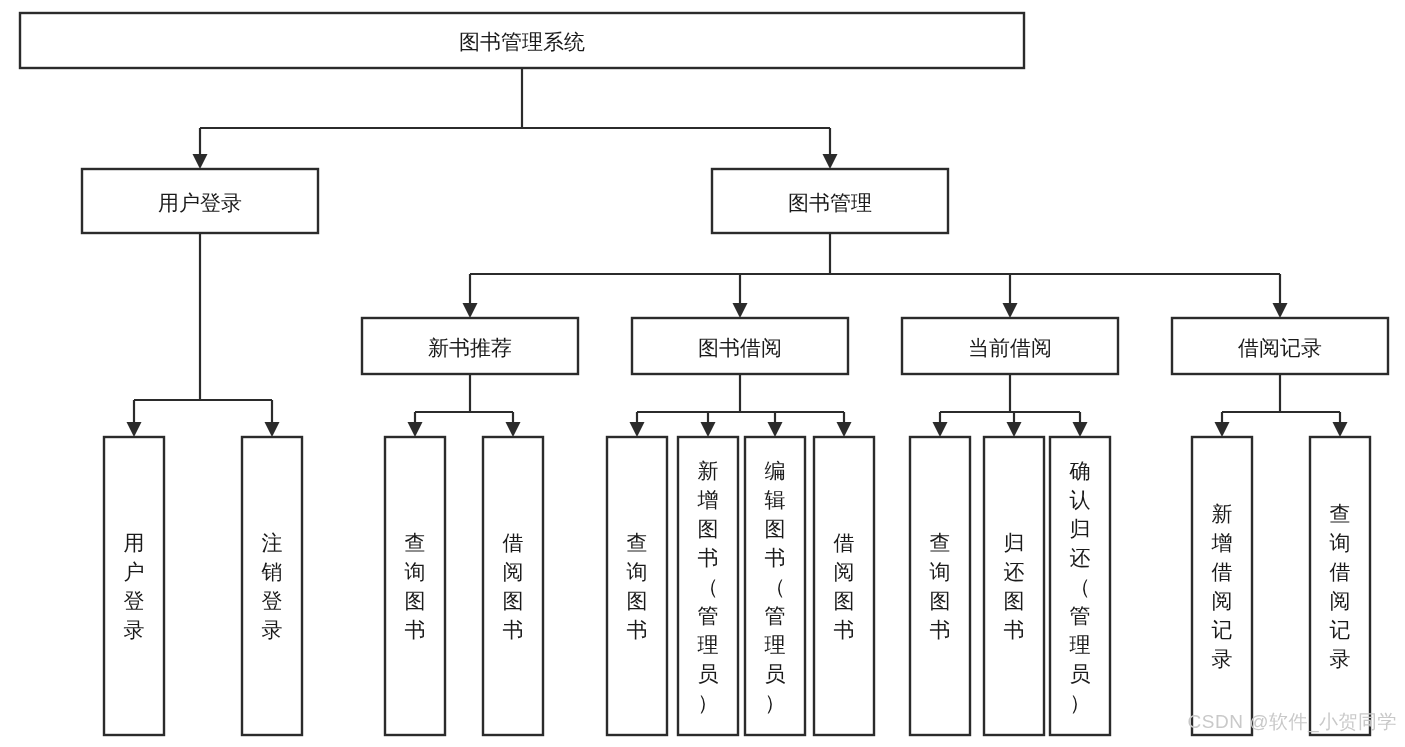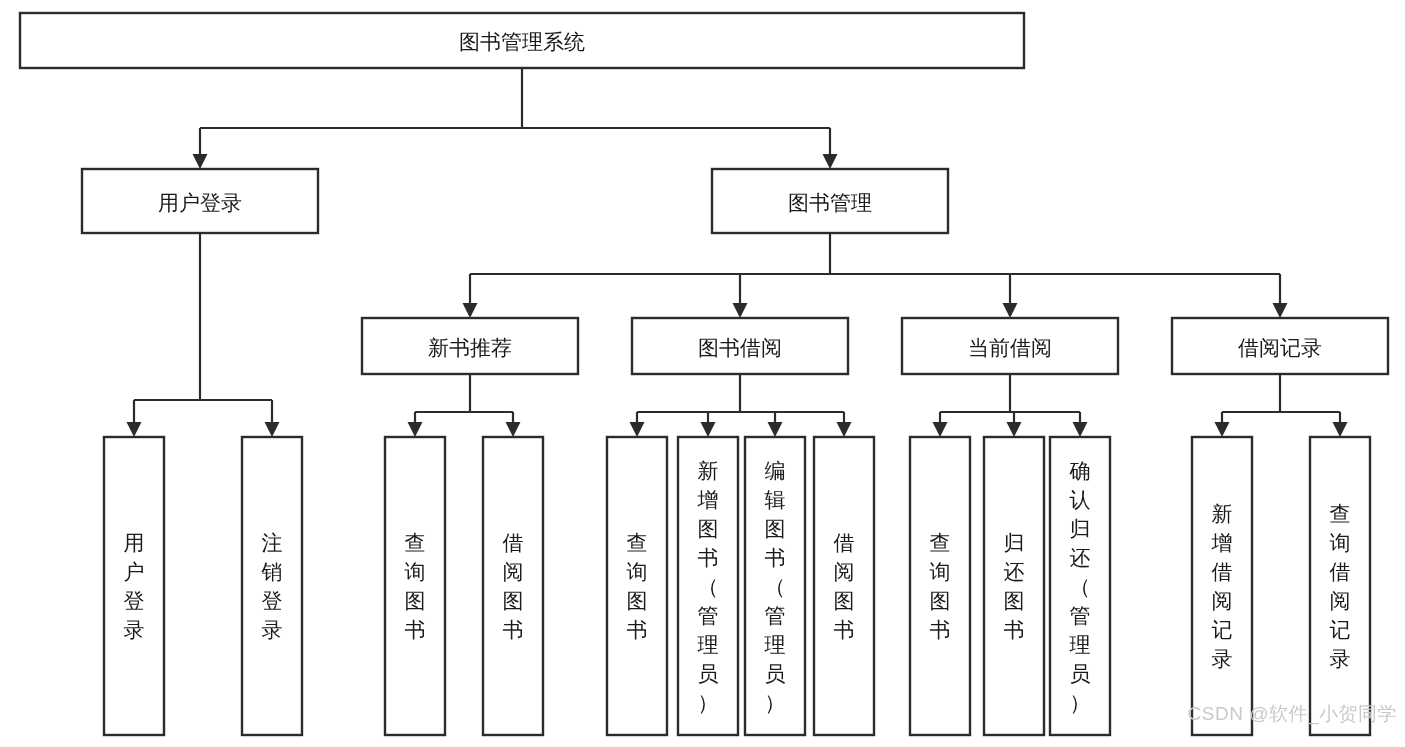--- a/index.html
+++ b/index.html
@@ -52,21 +52,21 @@
   }
   .leaf-char {
     font-family: "Liberation Sans", "DejaVu Sans", sans-serif;
     font-size: 21px;
     fill: #1a1a1a;
     text-anchor: middle;
   }
   .watermark-text {
     position: absolute;
     right: 8px;
-    bottom: 20px;
+    bottom: 12px;
     font-family: "Liberation Sans", "DejaVu Sans", sans-serif;
     font-size: 19px;
     color: #c9c9c9;
     white-space: nowrap;
     letter-spacing: 0.5px;
     user-select: none;
   }
 </style>
 </head>
 <body>

